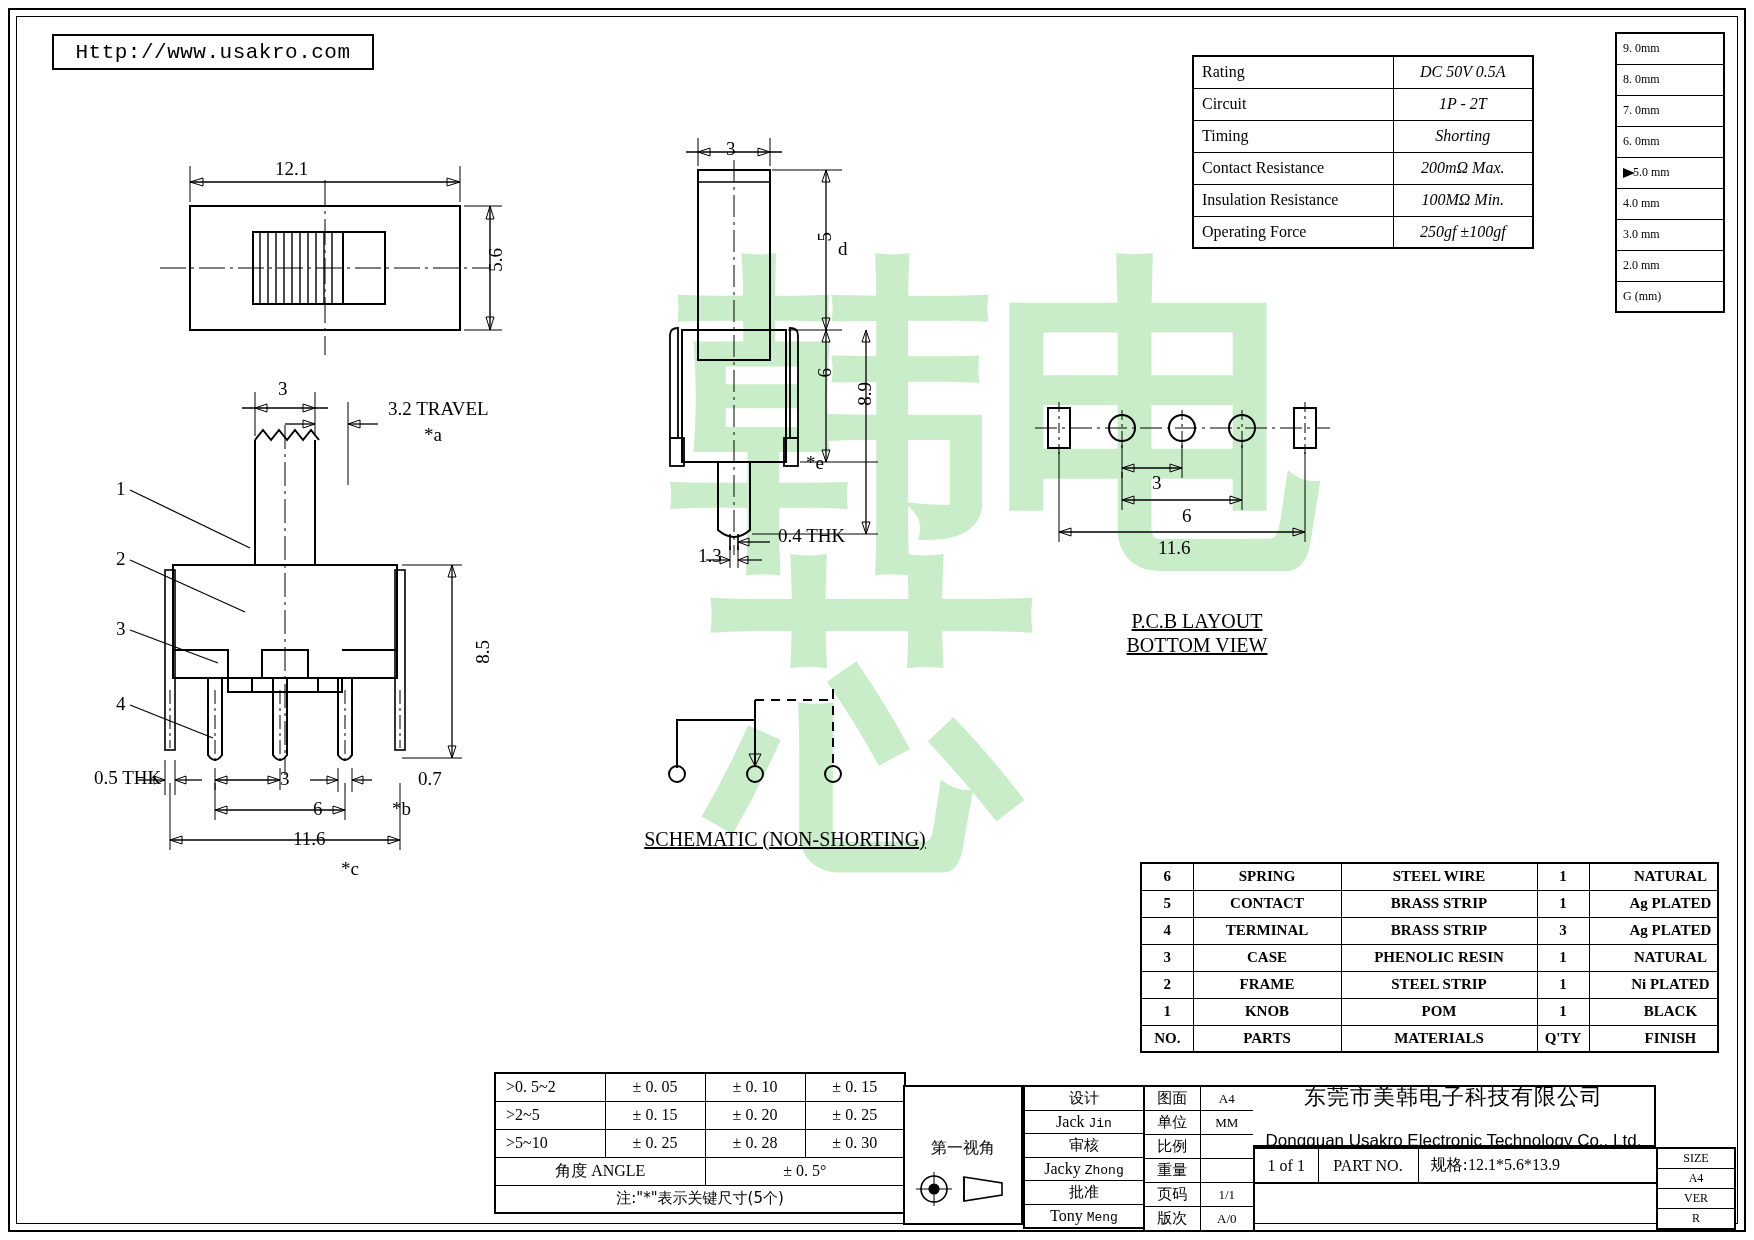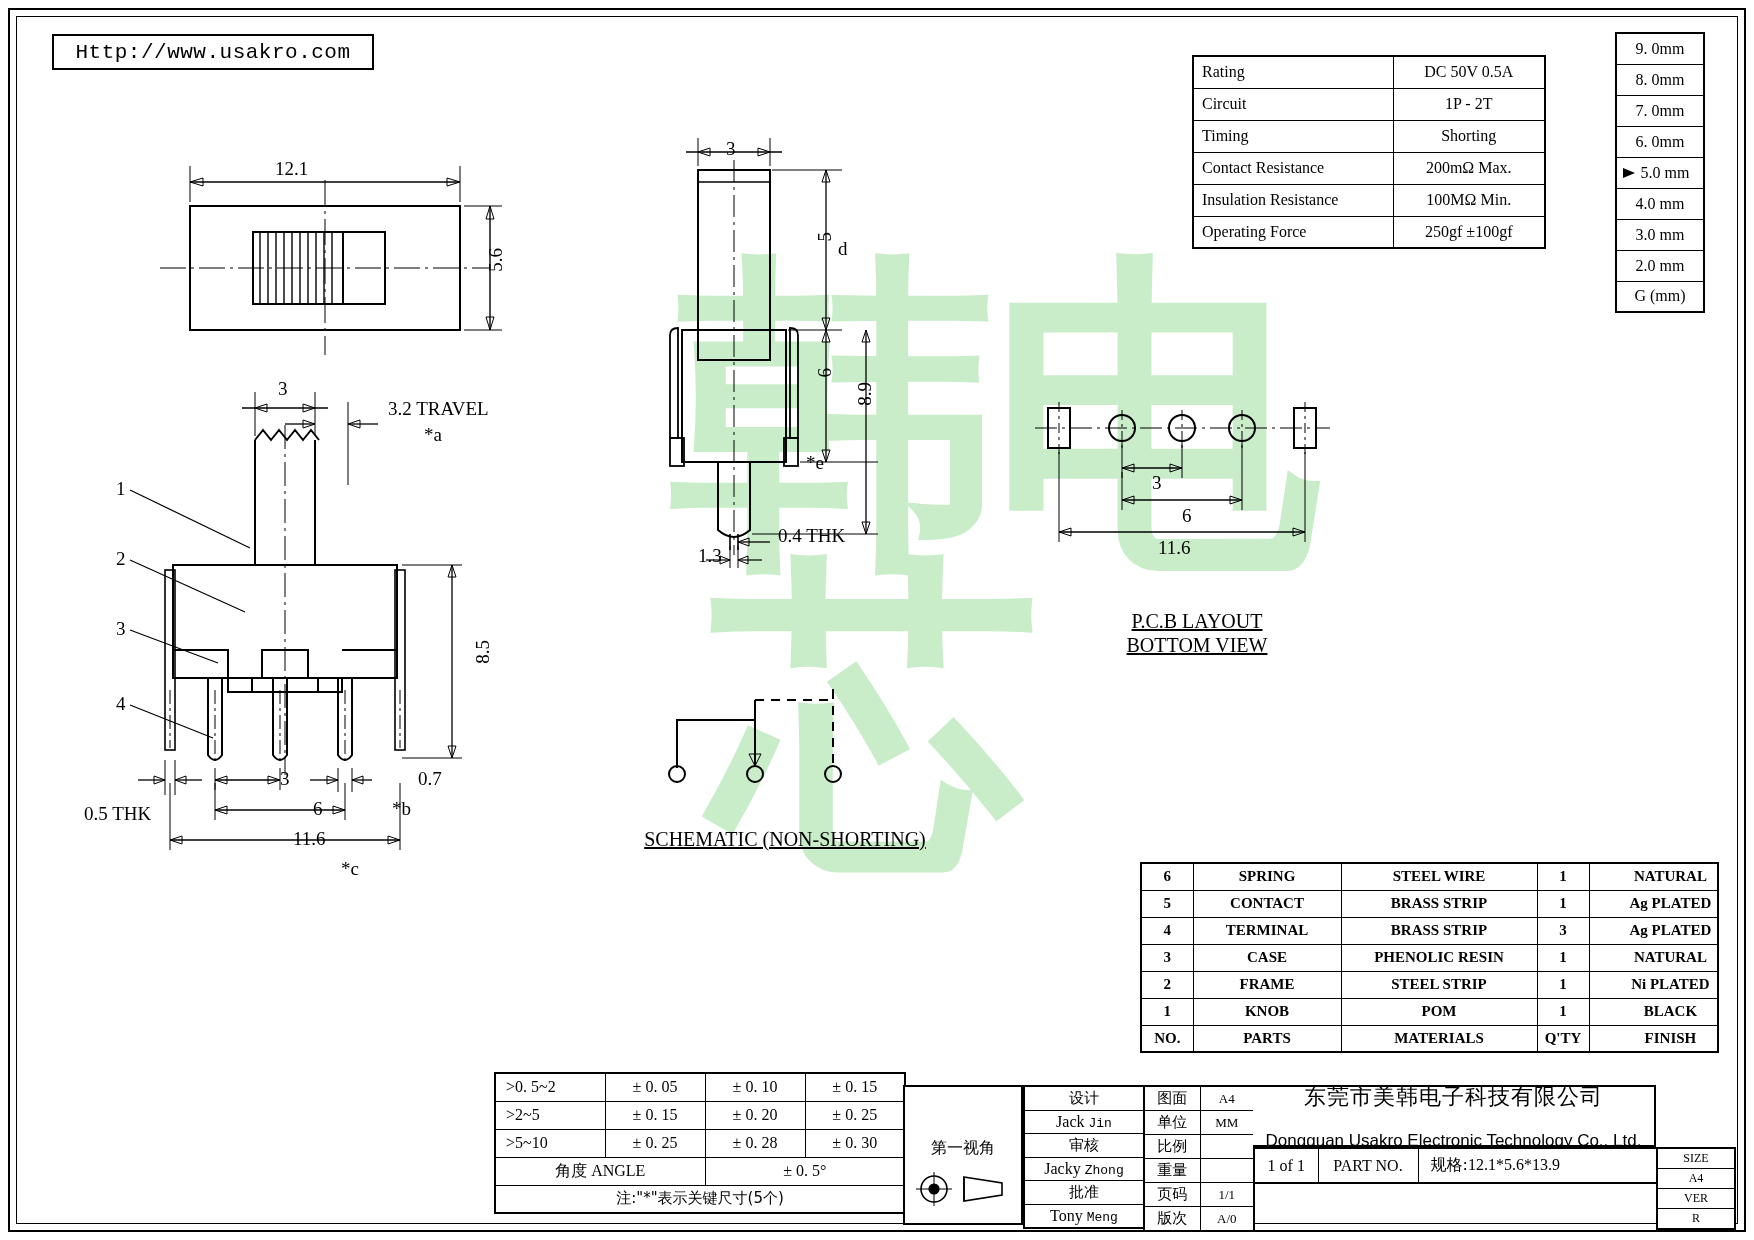--- a/index.html
+++ b/index.html
@@ -80,33 +80,33 @@
 
   
   #spec-table {
     position: absolute;
     left: 1192px; top: 55px;
     z-index: 3;
   }
   #spec-table table { border: 2px solid #000; }
   #spec-table td { height: 32px; }
   #spec-table td.k { width: 200px; padding-left: 8px; font-size: 16px; }
-  #spec-table td.v { width: 152px; text-align: center; font-size: 16px; }
+  #spec-table td.v { width: 140px; text-align: center; font-size: 16px; font-style: italic; }
 
   
   #g-table {
     position: absolute;
     left: 1615px; top: 32px;
     z-index: 3;
   }
   #g-table table { border: 2px solid #000; }
   #g-table td {
-    width: 88px; height: 31px;
-    text-align: center;
-    font-size: 16px;
+    width: 108px; height: 31px;
+    text-align: left;
+    font-size: 12px;
     position: relative;
   }
   #g-table td.marked::before {
     content: "";
     position: absolute;
     left: 6px; top: 50%;
     transform: translateY(-50%);
     width: 0; height: 0;
     border-top: 5px solid transparent;
     border-bottom: 5px solid transparent;
@@ -483,21 +483,21 @@
     <path d="M290,460 l-12,-4 l0,8 z" fill="#000"></path>
   </svg>
   <div class="dim" style="left:278px; top:378px;">3</div>
   <div class="dim" style="left:388px; top:398px;">3.2  TRAVEL</div>
   <div class="dim" style="left:424px; top:424px;">*a</div>
   <div class="dim" style="left:116px; top:478px;">1</div>
   <div class="dim" style="left:116px; top:548px;">2</div>
   <div class="dim" style="left:116px; top:618px;">3</div>
   <div class="dim" style="left:116px; top:693px;">4</div>
   <div class="dim v" style="left:472px; top:640px;">8.5</div>
-  <div class="dim" style="left:84px; top:767px;margin-top:36px;">0.5  THK</div>
+  <div class="dim" style="left:94px; top:767px;">0.5  THK</div>
   <div class="dim" style="left:280px; top:768px;">3</div>
   <div class="dim" style="left:418px; top:768px;">0.7</div>
   <div class="dim" style="left:313px; top:798px;">6</div>
   <div class="dim" style="left:392px; top:798px;">*b</div>
   <div class="dim" style="left:293px; top:828px;">11.6</div>
   <div class="dim" style="left:341px; top:858px;">*c</div>
 
   <svg class="draw" style="left:620px; top:140px; width:300px; height:430px;">
 
     <rect x="78" y="30" width="72" height="190" stroke-width="2"></rect>

